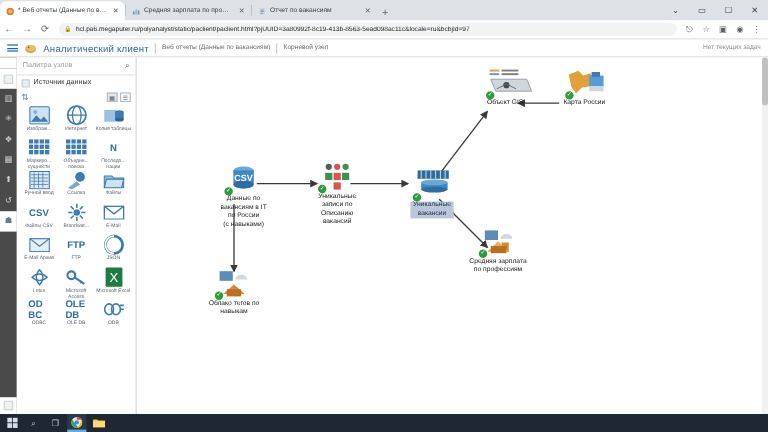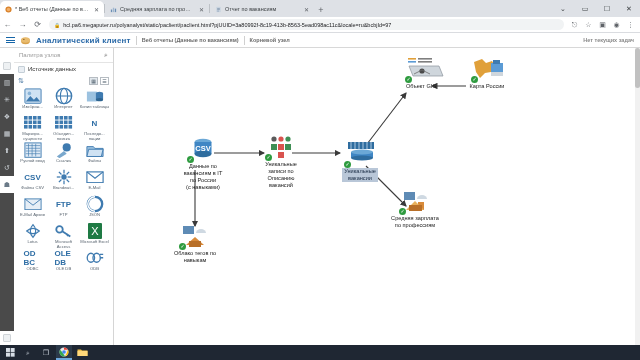--- a/index.html
+++ b/index.html
@@ -54,21 +54,21 @@
   .omnibox .url { white-space: nowrap; overflow: hidden; text-overflow: clip; }
   .lock-icon { font-size: 5px; color: #5f6368; }
   .tb-right { display: flex; align-items: center; gap: 1px; padding-right: 3px; }
   .tb-icon { width: 13px; height: 13px; display: flex; align-items: center;
     justify-content: center; font-size: 7px; color: #5f6368; }
 
   
   .app-header {
     position: absolute; left: 0; top: 33px; width: 640px; height: 15px;
     background: #ffffff; border-bottom: 1px solid #d8d8d8;
-    display: flex; align-items: center; gap: 5px; padding: 0 6px; font-weight: bold;
+    display: flex; align-items: center; gap: 5px; padding: 0 6px;
   }
   .hamburger { display: flex; flex-direction: column; gap: 1.5px; width: 9px; }
   .hamburger i { display: block; height: 1px; background: #1565a8; }
   .app-logo { width: 11px; height: 11px; }
   .app-title { font-size: 8px; color: #2b6aa8; letter-spacing: .2px; }
   .crumb-sep { width: 1px; height: 9px; background: #d0d0d0; }
   .crumb { font-size: 5.5px; color: #6b6b6b; white-space: nowrap; }
   .tasks-status { margin-left: auto; font-size: 5.5px; color: #8a8a8a; }
 
   

